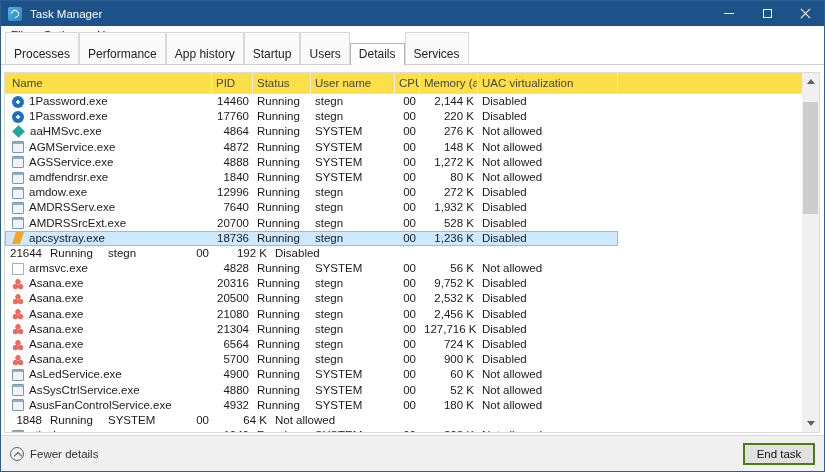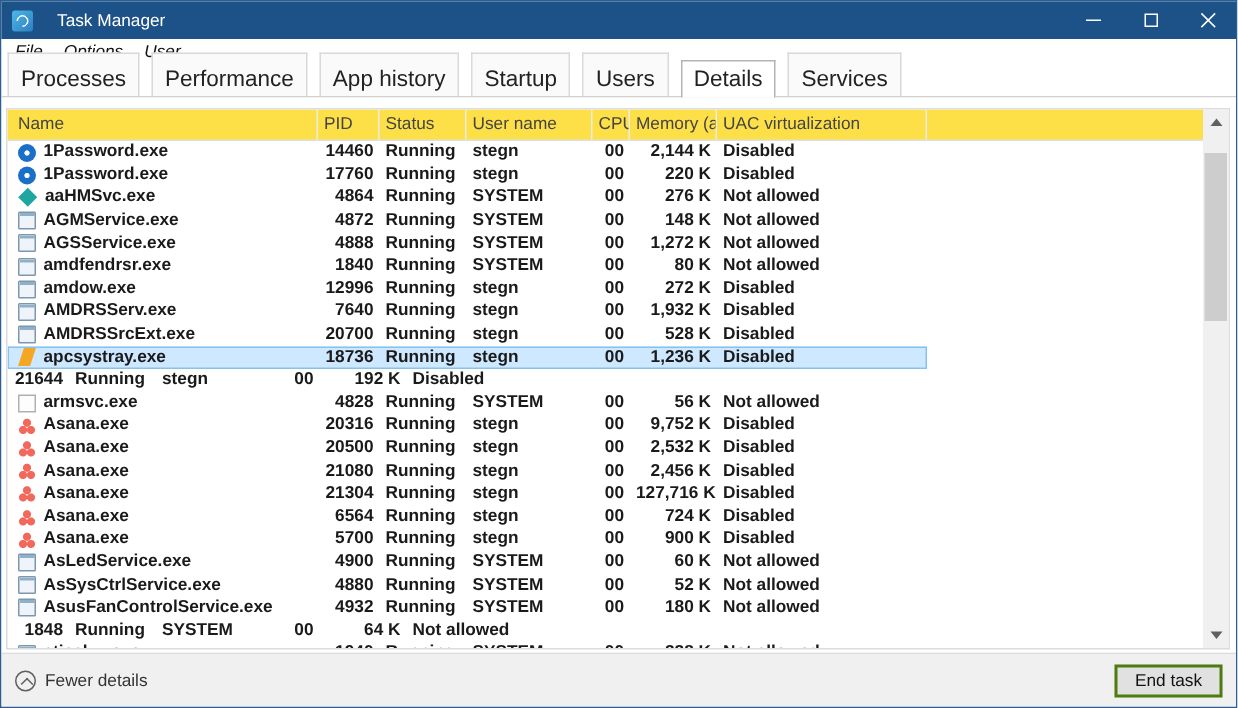--- a/index.html
+++ b/index.html
@@ -8,56 +8,56 @@
   .window { width:825px; height:472px; display:flex; flex-direction:column;
     border:1px solid #2b5f94; background:#fff; }
 
   
   .titlebar { height:25px; background:#1d5288; display:flex; align-items:center;
     color:#fff; flex:0 0 auto; }
   .app-icon { width:14px; height:14px; margin-left:7px; border-radius:2px;
     background:linear-gradient(135deg,#4cb8e8,#2f7fc1); position:relative; }
   .app-icon::after { content:""; position:absolute; inset:3px; border:1.5px solid #fff;
     border-radius:50%; border-bottom-color:transparent; transform:rotate(45deg); }
-  .title-text { font-size:11.5px; margin-left:16px; }
+  .title-text { font-size:11.5px; margin-left:8px; }
   .win-controls { margin-left:auto; display:flex; height:100%; }
   .win-btn { width:38px; height:100%; display:flex; align-items:center; justify-content:center; cursor:default; }
   .glyph-min { width:10px; height:1px; background:#fff; }
   .glyph-max { width:9px; height:9px; border:1px solid #fff; }
   .glyph-close { position:relative; width:11px; height:11px; }
   .glyph-close::before, .glyph-close::after { content:""; position:absolute; left:5px; top:-1px;
     width:1px; height:13px; background:#fff; }
   .glyph-close::before { transform:rotate(45deg); }
   .glyph-close::after { transform:rotate(-45deg); }
 
   
   .menubar { height:17px; background:#fff; display:flex; align-items:center;
     font-size:11.5px; color:#111; padding-left:2px; flex:0 0 auto;font-style:italic; }
   .menu-item { padding:1px 7px; }
 
   
   .tabbar { height:22px; background:#fff; display:flex; align-items:flex-end;
     padding:2px 4px 0 4px; border-bottom:1px solid #d0d0d0; flex:0 0 auto; }
-  .tab { font-size:15px; color:#222; background:#fafafa; border:1px solid #d9d9d9;
-    border-bottom:none; padding:8px 8px 3px; margin-right:8px; white-space:nowrap; }
+  .tab { font-size:12px; color:#222; background:#fafafa; border:1px solid #d9d9d9;
+    border-bottom:none; padding:14px 8px 3px; margin-right:0; white-space:nowrap; }
   .tab.active { background:#fff; border-color:#b4b4b4; margin-bottom:-1px;
     padding-top:3px; padding-bottom:4px; position:relative; z-index:2; }
 
   
   .content { position:relative; flex:1 1 auto; background:#fff; }
   .table-wrap { position:absolute; left:3px; right:4px; top:7px; bottom:2px;
     border:1px solid #dcdcdc; background:#fff; }
   .grid { position:absolute; left:0; top:0; right:17px; bottom:0; overflow:hidden; }
   .grid-header { height:21px; display:flex; background:#fde047; border-bottom:1px solid #e0e0e0;
     color:#444; font-size:11.5px; }
   .hcell { padding:4px 4px 0 4px; border-right:1px solid #ececec; white-space:nowrap; overflow:hidden; }
   .hcell.c0 { padding-left:7px; }
   .rows { position:absolute; top:21px; left:0; right:0; bottom:0; overflow:hidden;
     font-size:11.5px; color:#1a1a1a; }
-  .trow { display:flex; height:15.2px; line-height:15.2px; width:613px; white-space:nowrap;font-weight:bold; }
+  .trow { display:flex; height:15.2px; line-height:15.2px; width:613px; white-space:nowrap; }
   .trow.selected { background:#cde8ff; outline:1px solid #84c3f0; outline-offset:-1px; }
   .cell { padding:0 4px; overflow:hidden; }
   .c0 { width:207px; }
   .c1 { width:41px; }
   .c2 { width:58px; }
   .c3 { width:84px; }
   .c4 { width:25px; }
   .c5 { width:58px; }
   .c6 { width:140px; }
   .cell.c0 { display:flex; align-items:center; gap:5px; padding-left:7px; }

